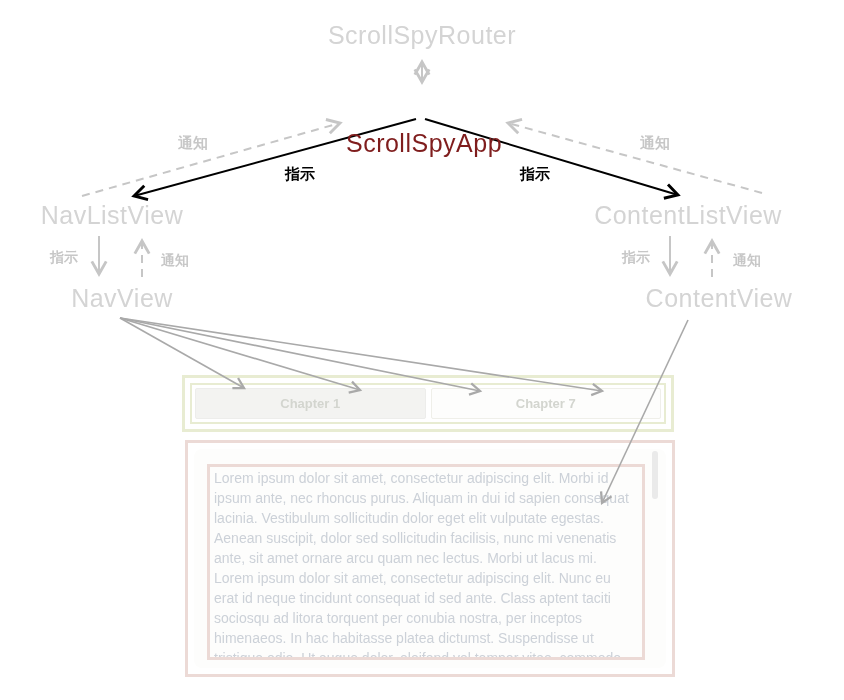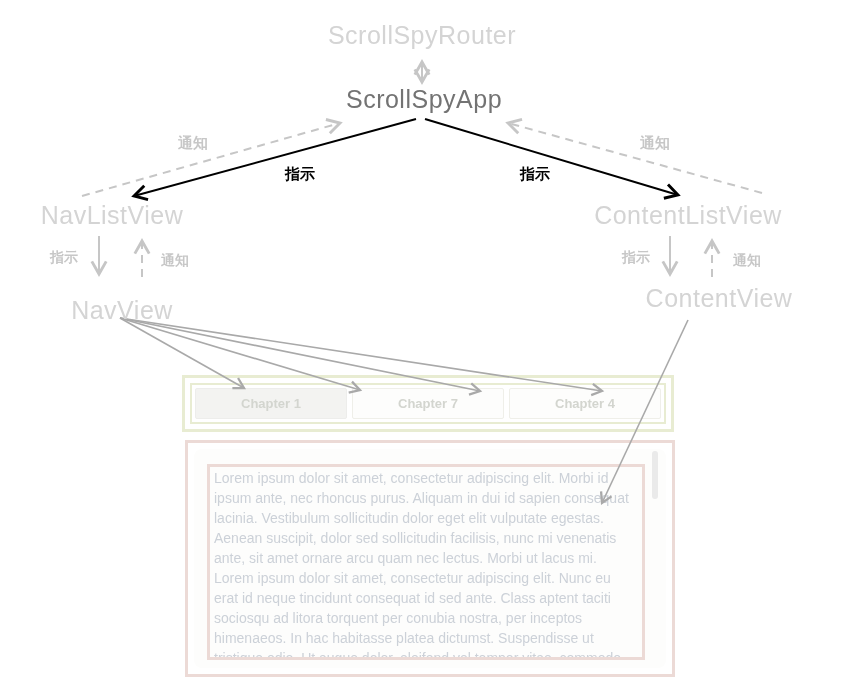--- a/index.html
+++ b/index.html
@@ -19,21 +19,21 @@
     font-family:"Liberation Sans","DejaVu Sans",sans-serif;
   }
   svg.arrows{position:absolute;left:0;top:0;z-index:1;}
   .ln{fill:none;stroke-width:2;}
   .ln.black{stroke:var(--arrow-black);}
   .ln.gray{stroke:var(--arrow-gray);}
   .ln.mid{stroke:var(--arrow-mid);stroke-width:1.6;}
   .ln.dash{stroke-dasharray:8 6;}
   .lbl{position:absolute;transform:translateX(-50%);white-space:nowrap;z-index:2;}
   .node{font-weight:normal;font-size:25px;color:var(--node-muted);letter-spacing:0.5px;}
-  .node.black{color:#737373;}
+  .node.black{color:#7f1d1d;margin-top:44px;}
   .edge-lbl{font-weight:bold;font-size:15px;color:var(--label-gray);}
   .edge-lbl.black{color:#000;}
   .edge-lbl.sm{font-size:14px;}
   
   .nav-box{
     position:absolute;left:182px;top:375px;width:492px;height:57px;
     border:3px solid var(--nav-border);box-sizing:border-box;background:#fff;z-index:0;
   }
   .nav-inner{
     position:absolute;left:5px;top:5px;right:5px;bottom:5px;
@@ -69,21 +69,20 @@
 </style>
 </head>
 <body>
 
 <div class="stage">
 
   <div class="nav-box">
     <div class="nav-inner">
       <div class="chapter-btn active">Chapter 1</div>
       <div class="chapter-btn">Chapter 7</div>
-      <div class="chapter-btn">Chapter 4</div>
     </div>
   </div>
 
   <div class="content-box">
     <div class="content-viewport">
       <div class="content-inner">
         <p>Lorem ipsum dolor sit amet, consectetur adipiscing elit. Morbi id ipsum ante, nec rhoncus purus. Aliquam in dui id sapien consequat lacinia. Vestibulum sollicitudin dolor eget elit vulputate egestas. Aenean suscipit, dolor sed sollicitudin facilisis, nunc mi venenatis ante, sit amet ornare arcu quam nec lectus. Morbi ut lacus mi. Lorem ipsum dolor sit amet, consectetur adipiscing elit. Nunc eu erat id neque tincidunt consequat id sed ante. Class aptent taciti sociosqu ad litora torquent per conubia nostra, per inceptos himenaeos. In hac habitasse platea dictumst. Suspendisse ut tristique odio. Ut augue dolor, eleifend vel tempor vitae, commodo ac eros. Fusce tincidunt sagittis purus, vitae rhoncus tellus tincidunt vitae. Fusce laoreet</p>
       </div>
       <div class="scroll-thumb"></div>
     </div>
@@ -121,21 +120,21 @@
     <path class="ln mid" d="M120,318 L480,391" marker-end="url(#ah-mid)"></path>
     <path class="ln mid" d="M120,318 L602,391" marker-end="url(#ah-mid)"></path>
 
     <path class="ln mid" d="M688,320 L602,503" marker-end="url(#ah-mid)"></path>
   </svg>
 
   <div class="lbl node" style="left:422px;top:21px;">ScrollSpyRouter</div>
   <div class="lbl node black" style="left:424px;top:85px;">ScrollSpyApp</div>
   <div class="lbl node" style="left:112px;top:201px;text-align:right;">NavListView</div>
   <div class="lbl node" style="left:688px;top:201px;">ContentListView</div>
-  <div class="lbl node" style="left:122px;top:284px;margin-top:12px;">NavView</div>
+  <div class="lbl node" style="left:122px;top:284px;">NavView</div>
   <div class="lbl node" style="left:719px;top:284px;">ContentView</div>
 
   <div class="lbl edge-lbl" style="left:193px;top:134px;">通知</div>
   <div class="lbl edge-lbl" style="left:655px;top:134px;">通知</div>
   <div class="lbl edge-lbl black" style="left:300px;top:165px;">指示</div>
   <div class="lbl edge-lbl black" style="left:535px;top:165px;">指示</div>
 
   <div class="lbl edge-lbl sm" style="left:64px;top:249px;">指示</div>
   <div class="lbl edge-lbl sm" style="left:175px;top:252px;">通知</div>
   <div class="lbl edge-lbl sm" style="left:636px;top:249px;">指示</div>

